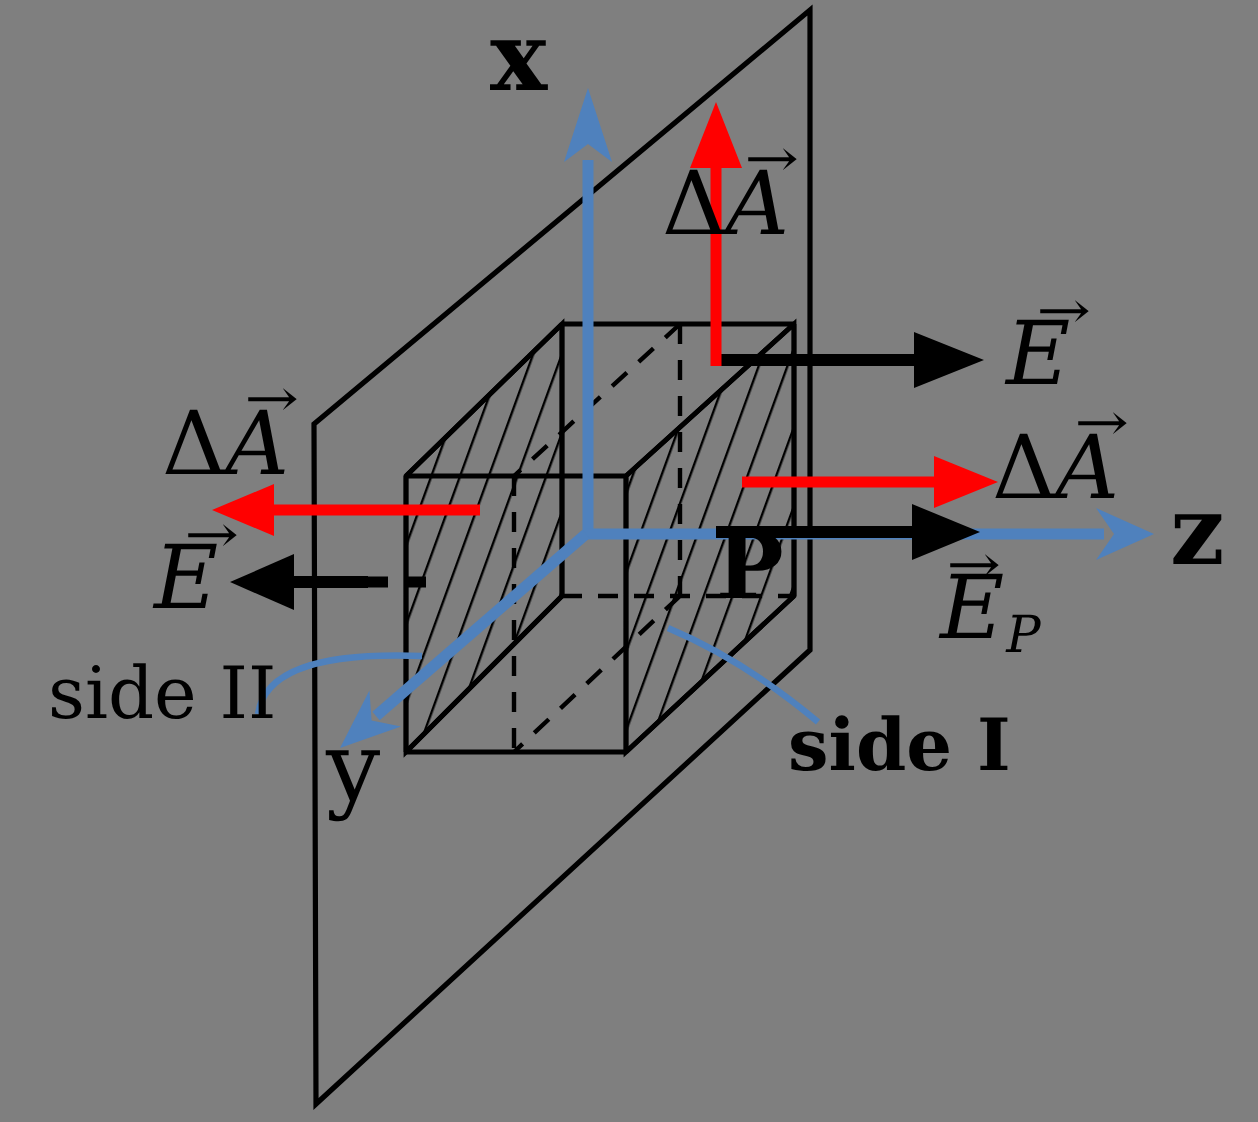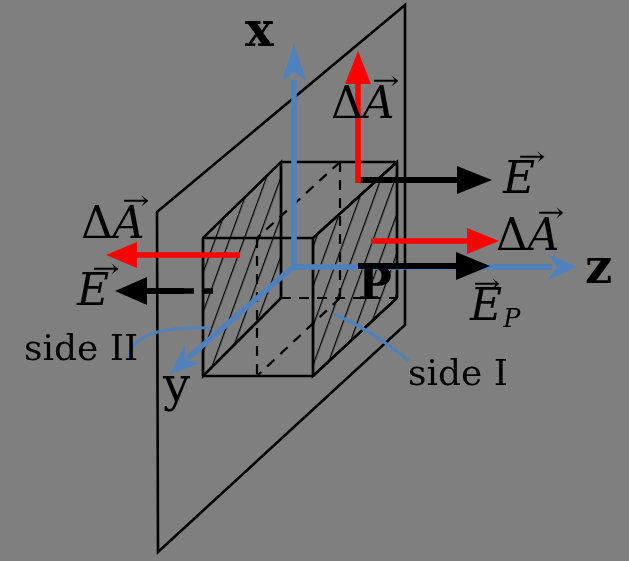--- a/index.html
+++ b/index.html
@@ -113,15 +113,15 @@
     <span class="vec" style="right:-8px;top:-13px;">→</span><span class="it">E</span>
   </div>
   <div class="vlabel" style="left:77px;top:268px;">
     <span class="vec" style="right:-8px;top:-13px;">→</span><span class="it">E</span>
   </div>
   <div class="vlabel" style="left:470px;top:283px;">
     <span class="vec" style="left:6px;top:-13px;">→</span><span class="it">E</span><span class="subP it">P</span>
   </div>
 
   <div class="side-label" style="left:24px;top:330px;">side II</div>
-  <div class="side-label" style="left:408px;top:355px;">side I</div>
+  <div class="side-label" style="left:394px;top:355px;font-weight:bold;">side I</div>
 
 </div>
 
 </body></html>

